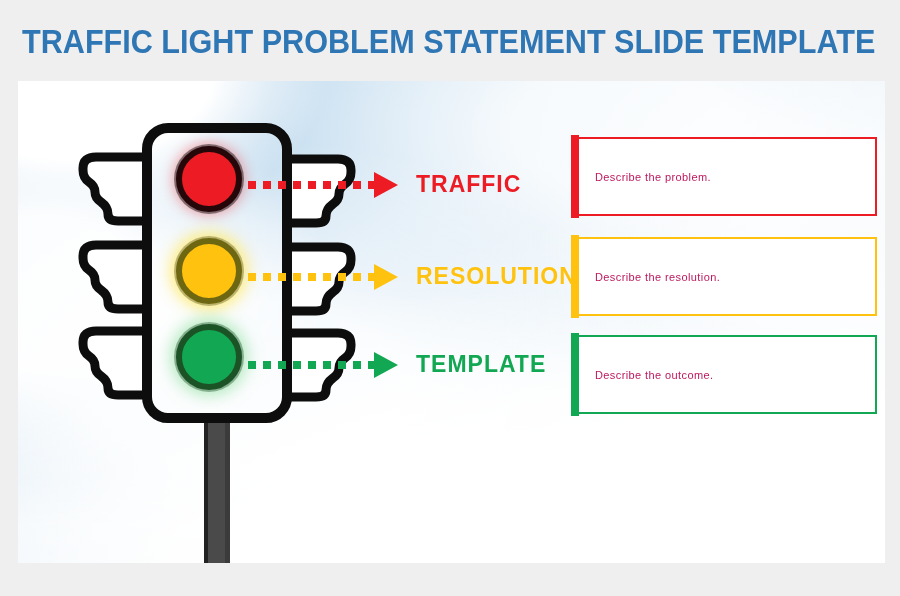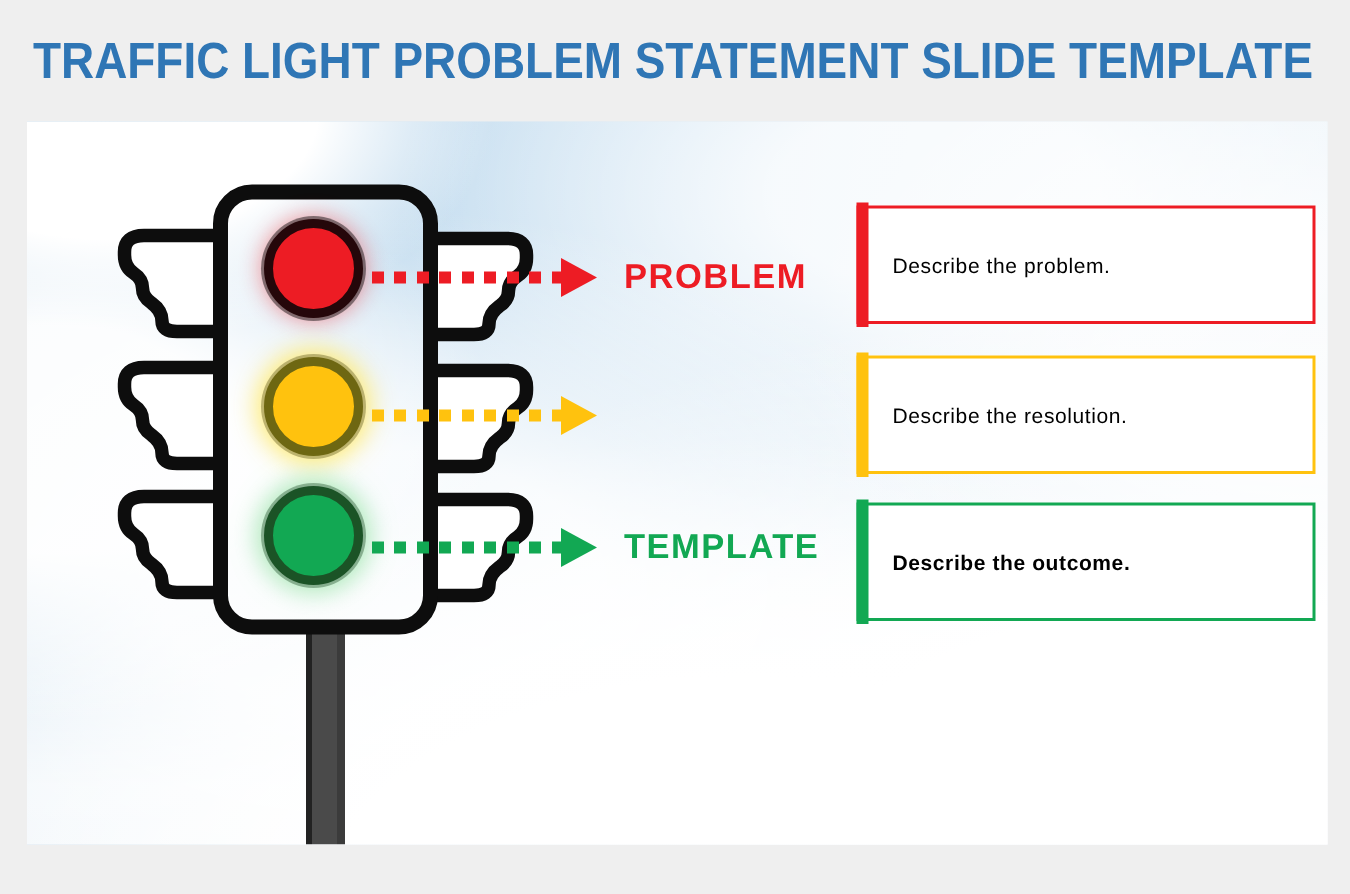--- a/index.html
+++ b/index.html
@@ -89,23 +89,23 @@
   .note {
     position:absolute; left:553px; width:306px; height:79px;
     background:#fff; border:2px solid var(--c);
     display:flex; align-items:center; padding-left:22px; z-index:6;
   }
   .note::before {
     content:''; position:absolute; left:-2px; top:-4px; bottom:-4px; width:8px;
     background:var(--c);
   }
   .note .placeholder {
-    font-size:14px; color:#000000; letter-spacing:.4px;
+    font-size:11px; color:#be185d; letter-spacing:.4px;
   }
-  .n1 { top:56px; } .n2 { top:156px;text-align:center; } .n3 { top:254px;font-weight:bold; }
+  .n1 { top:56px; } .n2 { top:156px;text-align:center; } .n3 { top:254px; }
 </style>
 </head>
 <body style="background: rgb(239, 239, 239);">
 
 <div class="page-title" style="color: rgb(47, 118, 181);">TRAFFIC LIGHT PROBLEM STATEMENT SLIDE TEMPLATE</div>
 
 <div class="slide">
 
   <div>
     <svg class="wing wl1" viewBox="0 0 70 80">
@@ -132,21 +132,22 @@
 
     <div class="lamp lamp-red" style="--c: #ED1C24;"></div>
     <div class="lamp lamp-amber" style="--c: #FFC20E;"></div>
     <div class="lamp lamp-green" style="--c: #12A853;"></div>
   </div>
 
   <div class="arrow a1" style="--c: #ED1C24;"></div>
   <div class="arrow a2" style="--c: #FFC20E;"></div>
   <div class="arrow a3" style="--c: #12A853;"></div>
 
-  <div class="row-label l1" style="--c: #ED1C24;">PROBLEM</div>
+  <div class="row-label l1" style="--c: #ED1C24;">TRAFFIC</div>
+  <div class="row-label l2" style="--c: #FFC20E;">RESOLUTION</div>
   <div class="row-label l3" style="--c: #12A853;">TEMPLATE</div>
 
   <div class="note n1" style="--c: #ED1C24;">
     <span class="placeholder">Describe the problem.</span>
   </div>
   <div class="note n2" style="--c: #FFC20E;">
     <span class="placeholder">Describe the resolution.</span>
   </div>
   <div class="note n3" style="--c: #12A853;">
     <span class="placeholder">Describe the outcome.</span>

